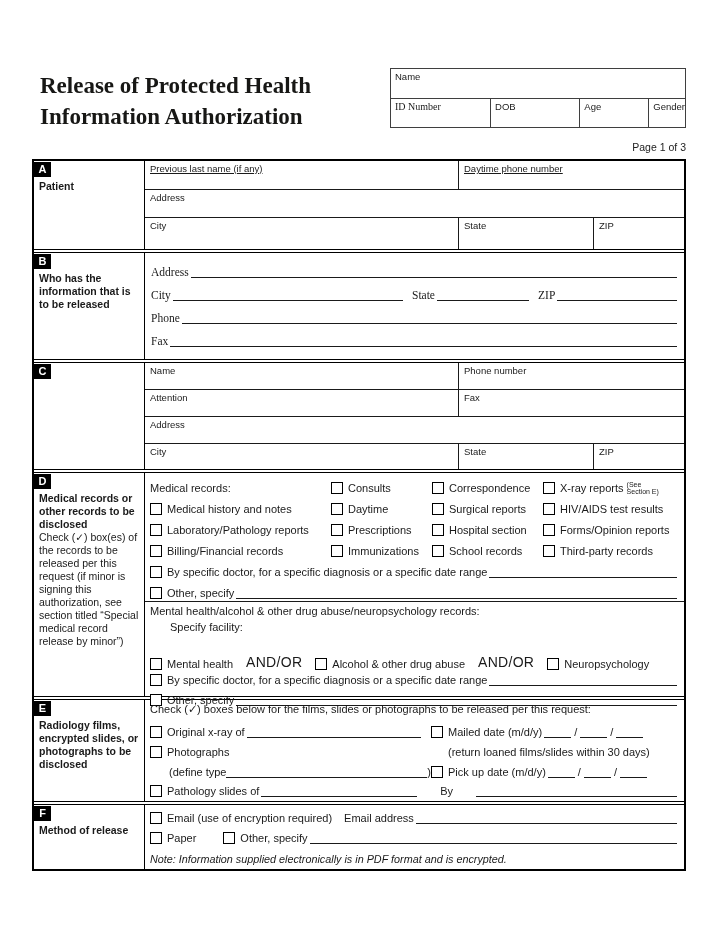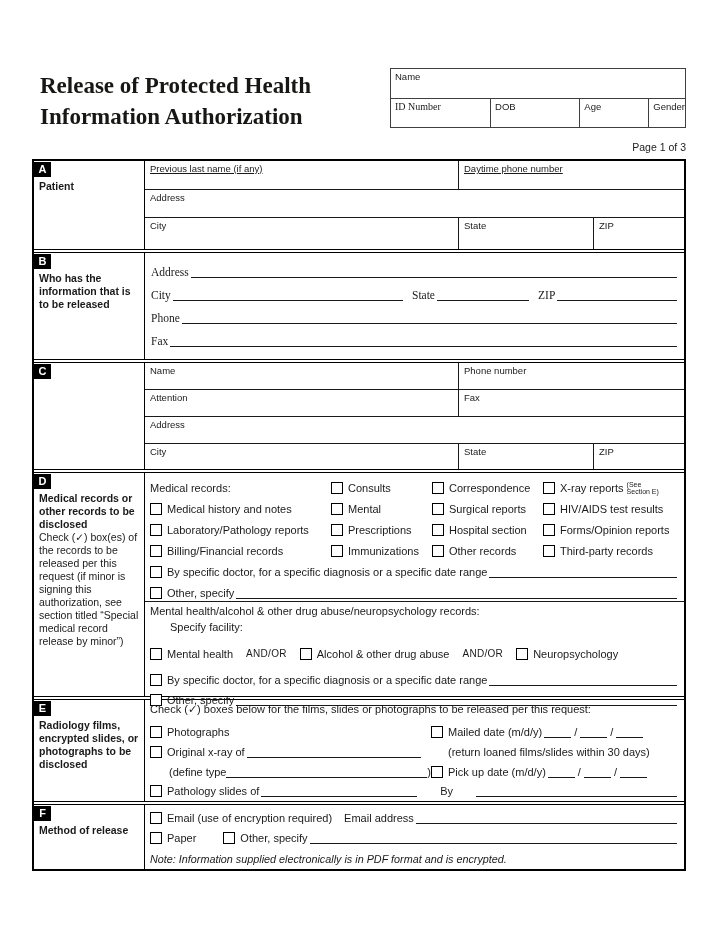--- a/index.html
+++ b/index.html
@@ -83,22 +83,22 @@
   .dgrid > div { height:21px; display:flex; align-items:center; overflow:hidden; white-space:nowrap; }
   .cb {
     width:12px; height:12px; border:1.7px solid #000; background:#fff;
     margin-right:5px; flex:none; display:inline-block;
   }
   .dfull { display:flex; align-items:center; height:21px; white-space:nowrap; }
   .xnote { font-size:7px; line-height:7px; margin-left:3px; display:inline-flex; flex-direction:column; }
   .mh-head { height:16px; }
   .mh-fac { height:16px; padding-left:20px; }
   .mh-gap { height:11px; }
-  .mh-opts { display:flex; align-items:flex-start; height:22px; white-space:nowrap; }
-  .andor { margin:0 13px; font-size:10px; letter-spacing:0.3px; }
+  .mh-opts { display:flex; align-items:flex-end; height:22px; white-space:nowrap; }
+  .andor { margin:0 13px; font-size:14px; letter-spacing:0.3px; }
   .mh-row { display:flex; align-items:center; height:20px; white-space:nowrap; }
 
   
   .e-content { padding:3px 7px 0 5px; font-size:11px; }
   .e-instr { height:19px; }
   .e-cols { display:flex; }
   .e-left { width:281px; min-width:281px; }
   .e-right { flex:1; min-width:0; }
   .e-row { display:flex; align-items:center; height:20px; white-space:nowrap; }
   .e-indent { padding-left:19px; }
@@ -277,21 +277,21 @@
                 <span>(See</span>
                 <span>Section E)</span>
               </span>
             </div>
             <div>
               <span class="cb"></span>
               <span>Medical history and notes</span>
             </div>
             <div>
               <span class="cb"></span>
-              <span>Mental</span>
+              <span>Daytime</span>
             </div>
             <div>
               <span class="cb"></span>
               <span>Surgical reports</span>
             </div>
             <div>
               <span class="cb"></span>
               <span>HIV/AIDS test results</span>
             </div>
             <div>
@@ -313,21 +313,21 @@
             <div>
               <span class="cb"></span>
               <span>Billing/Financial records</span>
             </div>
             <div>
               <span class="cb"></span>
               <span>Immunizations</span>
             </div>
             <div>
               <span class="cb"></span>
-              <span>Other records</span>
+              <span>School records</span>
             </div>
             <div>
               <span class="cb"></span>
               <span>Third-party records</span>
             </div>
           </div>
           <div class="dfull">
             <span class="cb"></span>
             <span>By specific doctor, for a specific diagnosis or a specific date range</span>
             <span class="wline ml2"></span>
@@ -370,26 +370,26 @@
       <div class="side">
         <div class="badge">E</div>
         <div class="side-title">Radiology films, encrypted slides, or photographs to be disclosed</div>
       </div>
       <div class="content e-content">
         <div class="e-instr">Check (✓) boxes below for the films, slides or photographs to be released per this request:</div>
         <div class="e-cols">
           <div class="e-left">
             <div class="e-row">
               <span class="cb"></span>
-              <span>Photographs</span>
-            </div>
-            <div class="e-row">
-              <span class="cb"></span>
               <span>Original x-ray of</span>
               <span class="wline ml2" style="margin-right:10px"></span>
+            </div>
+            <div class="e-row">
+              <span class="cb"></span>
+              <span>Photographs</span>
             </div>
             <div class="e-row e-indent">
               <span>(define type</span>
               <span class="wline"></span>
               <span>)</span>
             </div>
           </div>
           <div class="e-right">
             <div class="e-row">
               <span class="cb"></span>

